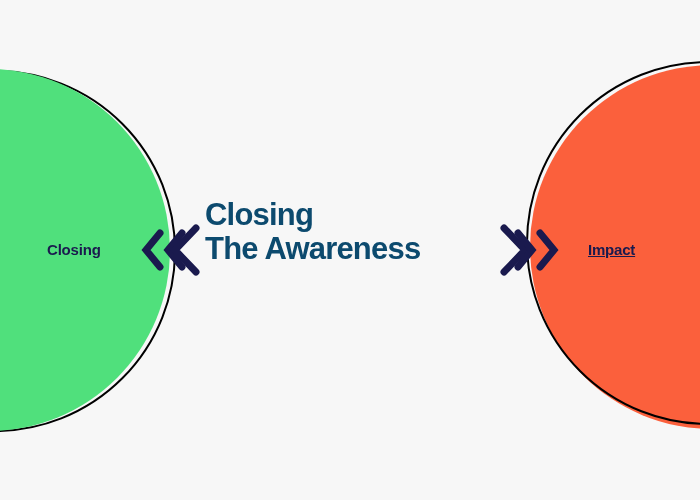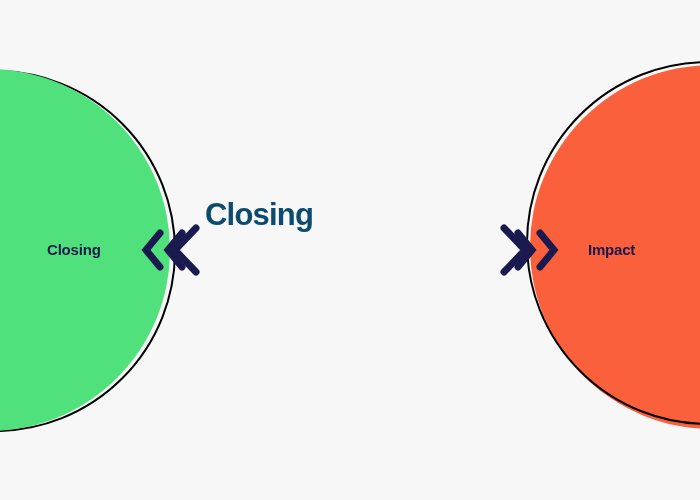--- a/index.html
+++ b/index.html
@@ -87,20 +87,21 @@
     letter-spacing: -0.2px;
     white-space: nowrap;
   }
   #label-intent {
     left: 47px;
     top: 241px;
   }
   #label-impact {
     left: 588px;
     top: 241px;
+    text-decoration: underline;
   }
 
   
   #center-heading {
     position: absolute;
     left: 205px;
     top: 198px;
     width: 290px;
     text-align: left;
     color: #0c4a6e;
@@ -160,15 +161,16 @@
 
     <g>
       <path class="chev" d="M 504 228 L 525 250 L 504 272"></path>
       <path class="chev" d="M 518 233 L 532 250 L 518 267"></path>
       <path class="chev" d="M 540 233 L 554 250 L 540 267"></path>
     </g>
   </svg>
 
   <div id="center-heading">
     <span class="hl">Closing</span>
+    <span class="hl">The Awareness</span>
   </div>
 
 </div>
 
 </body></html>

